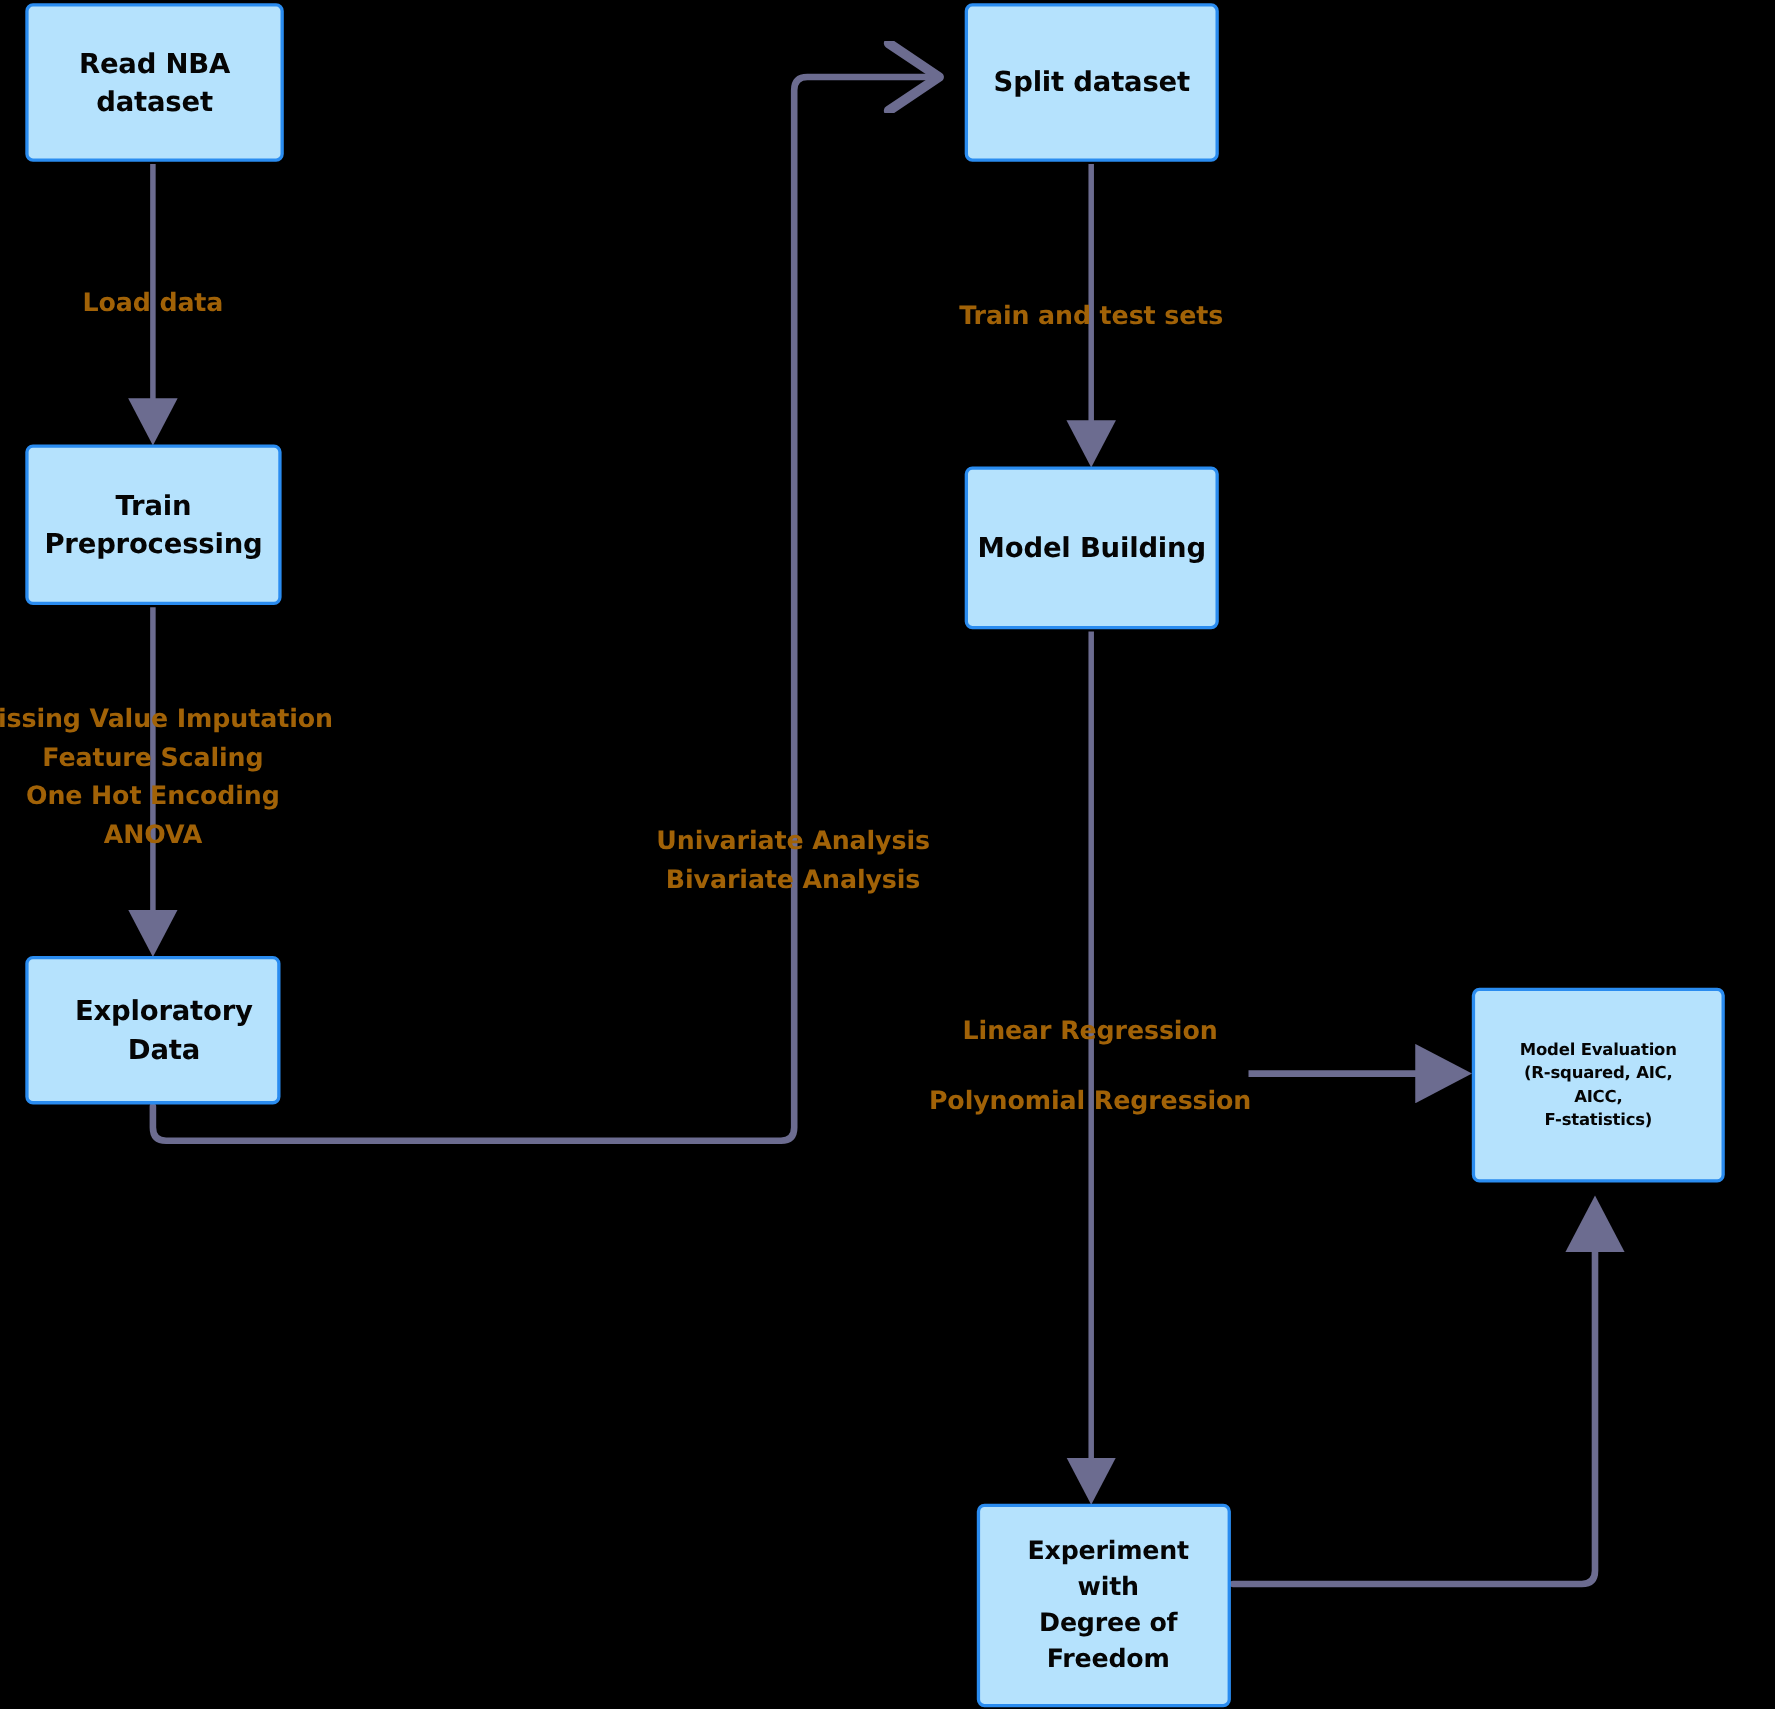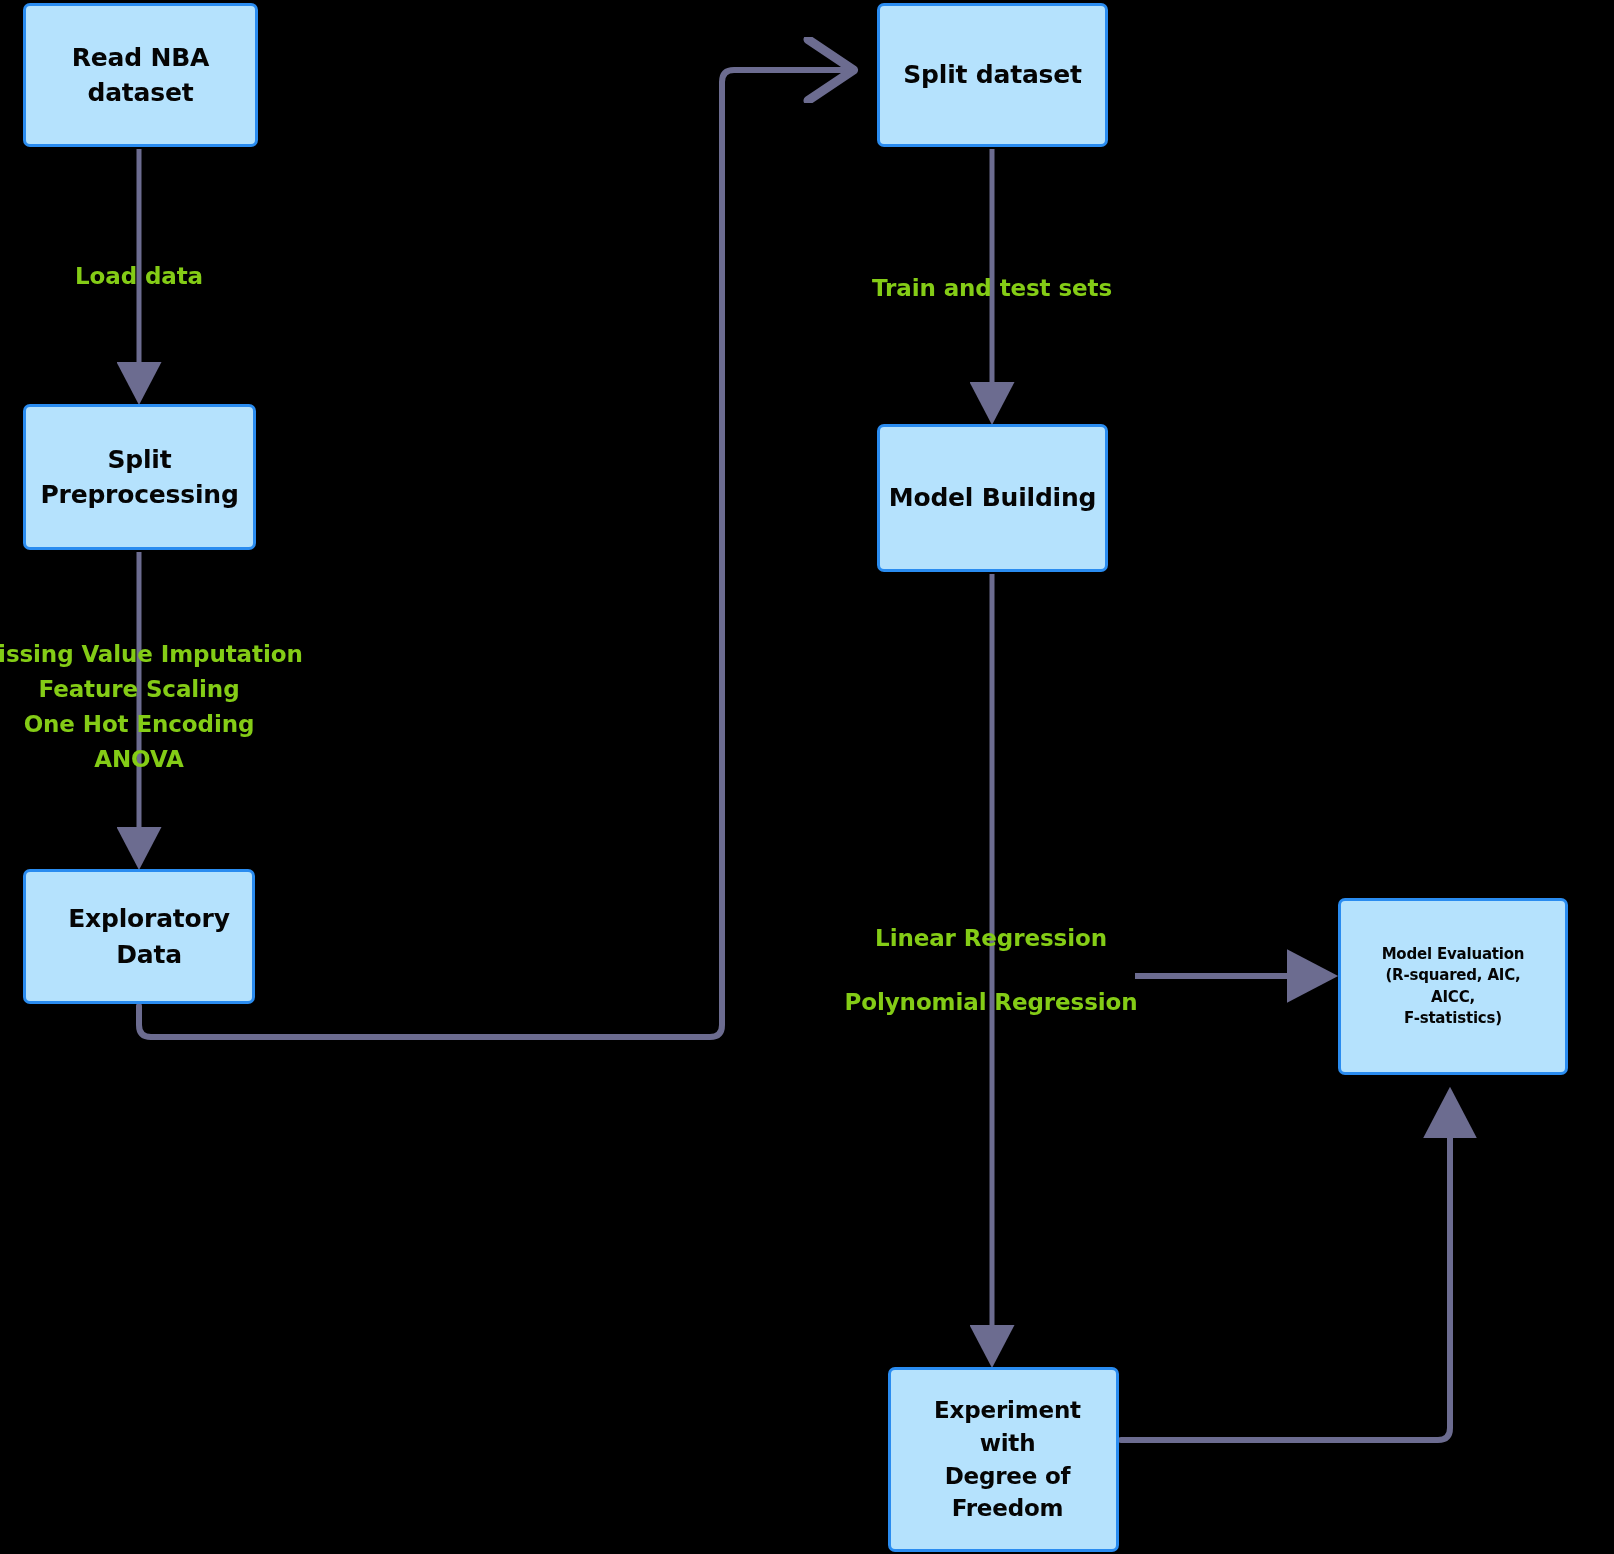--- a/index.html
+++ b/index.html
@@ -39,21 +39,21 @@
     line-height: 1.42;
     letter-spacing: -0.2px;
     padding: 4px 8px;
   }
   .node .node-label {
     display: block;
     white-space: pre-line;
   }
   .edge-label {
     position: absolute;
-    color: #84cc16;
+    color: #a16207;
     font-weight: 700;
     font-size: 23px;
     line-height: 1.52;
     text-align: center;
     white-space: pre-line;
     letter-spacing: -0.1px;
     transform: translate(-50%, -50%);
   }
 </style>
 </head>
@@ -85,21 +85,21 @@
 
     <path d="M1121,1440 L1438,1440 Q1450,1440 1450,1428 L1450,1100" fill="none" stroke="#6c6c90" stroke-width="6" stroke-linecap="round" marker-end="url(#arrow-filled)"></path>
   </svg>
 
   <div class="node" style="left:23px; top:3px; width:235px; height:144px;">
     <span class="node-label">Read NBA
 dataset</span>
   </div>
 
   <div class="node" style="left:23px; top:404px; width:233px; height:146px;">
-    <span class="node-label">Split
+    <span class="node-label">Train
 Preprocessing</span>
   </div>
 
   <div class="node" style="left:23px; top:869px; width:232px; height:135px;padding-left:28px;">
     <span class="node-label">Exploratory Data</span>
   </div>
 
   <div class="node" style="left:877px; top:3px; width:231px; height:144px;align-items:center;">
     <span class="node-label">Split dataset</span>
   </div>
@@ -121,20 +121,22 @@
 Freedom</span>
   </div>
 
   <div class="edge-label" style="left:139px; top:276px;">Load data</div>
 
   <div class="edge-label" style="left:139px; top:707px;">Missing Value Imputation
 Feature Scaling
 One Hot Encoding
 ANOVA</div>
 
+  <div class="edge-label" style="left:721px; top:783px;">Univariate Analysis
+Bivariate Analysis</div>
 
   <div class="edge-label" style="left:992px; top:288px;">Train and test sets</div>
 
   <div class="edge-label" style="left:991px; top:938px;">Linear Regression</div>
 
   <div class="edge-label" style="left:991px; top:1002px;">Polynomial Regression</div>
 
 </div>
 
 </body></html>

